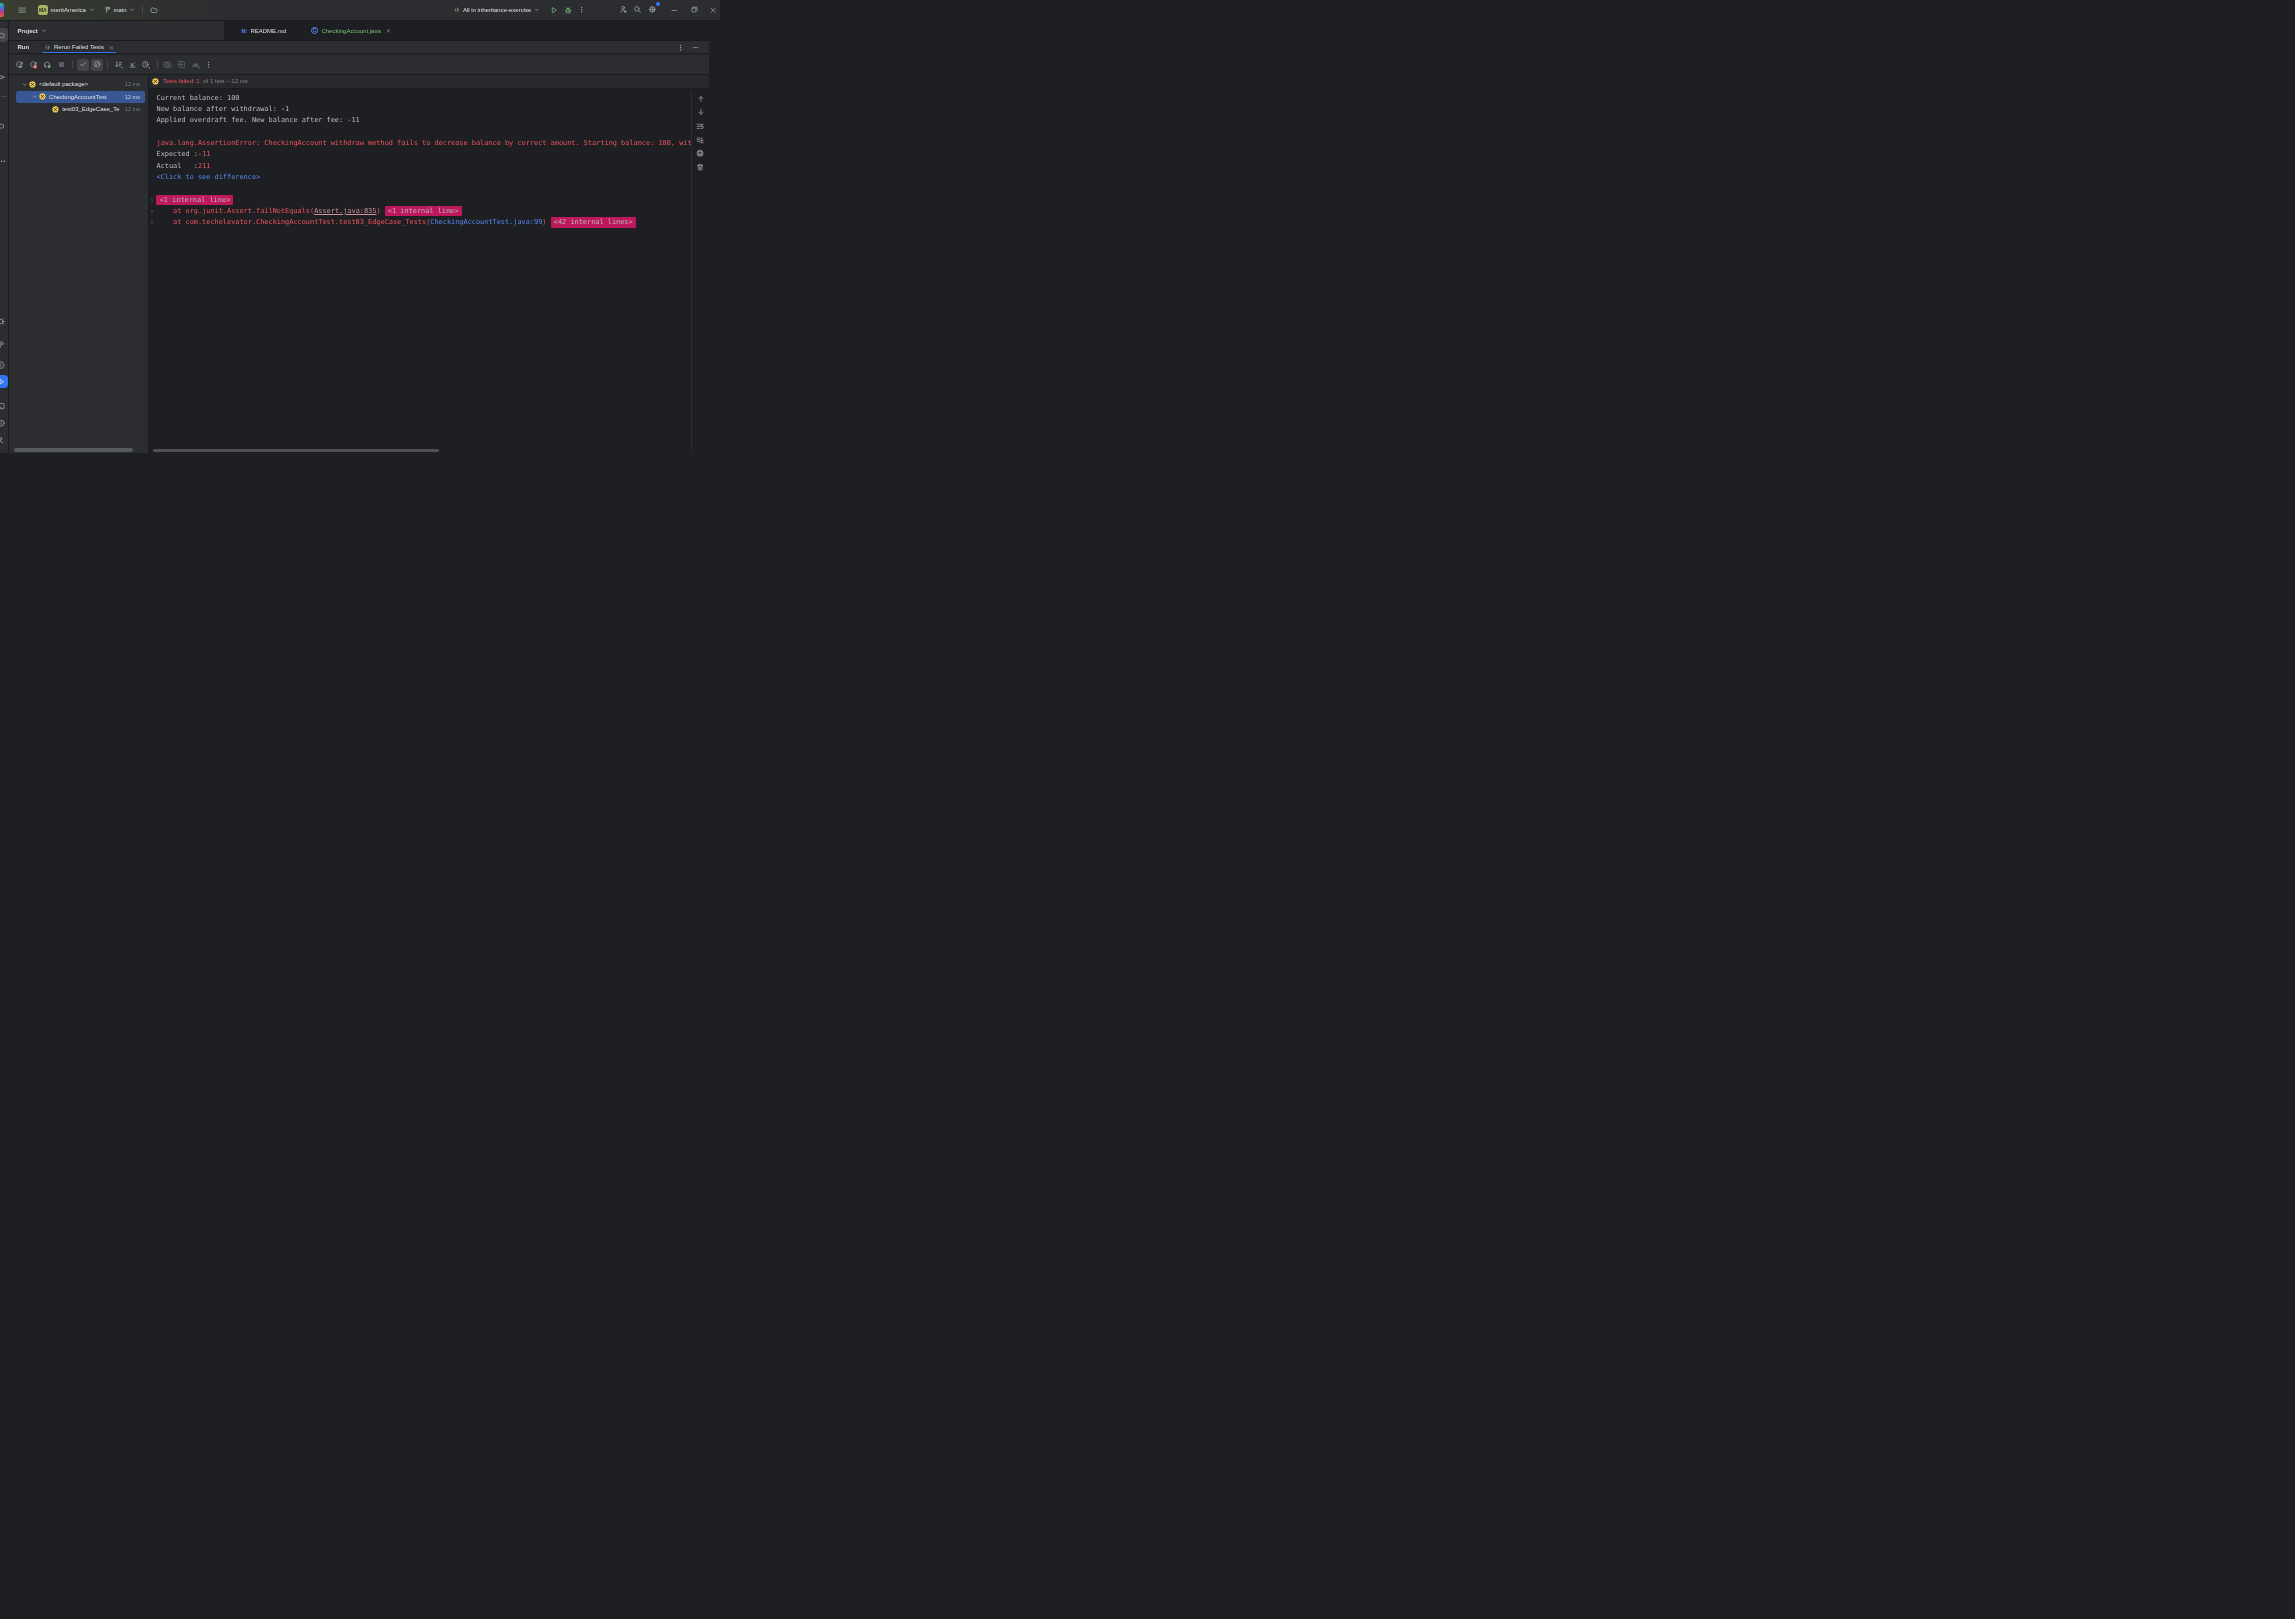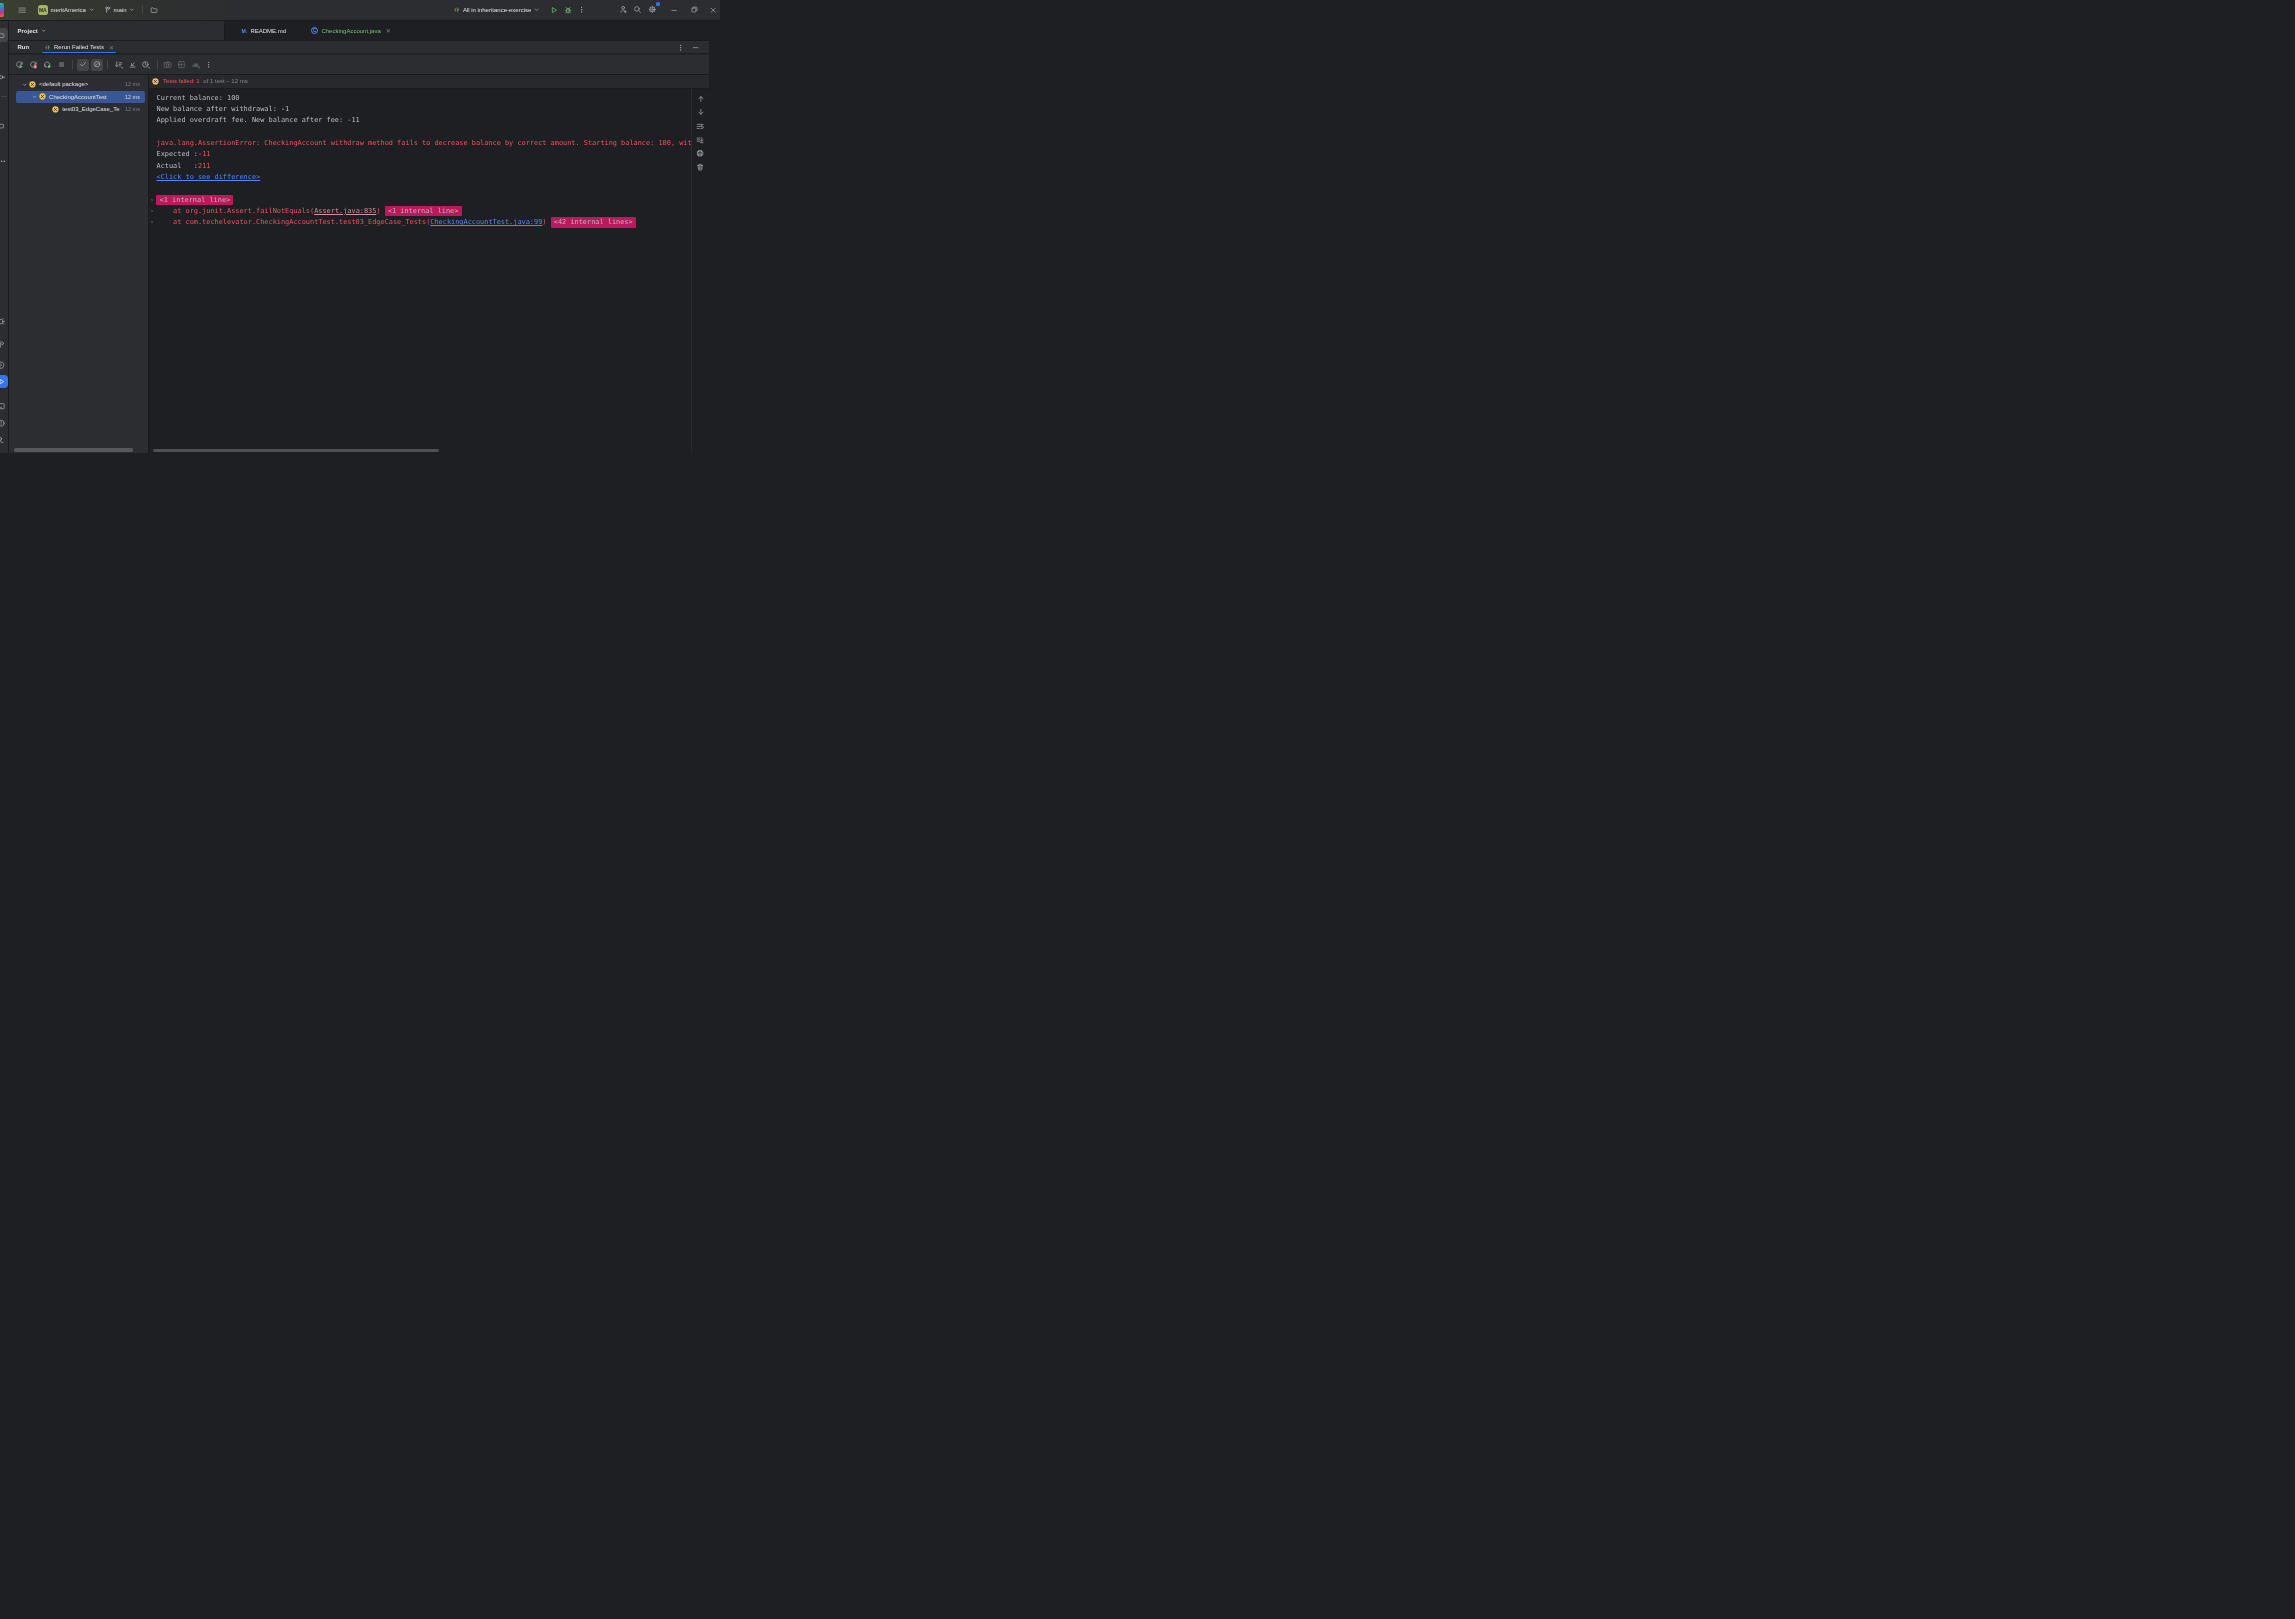--- a/index.html
+++ b/index.html
@@ -73,21 +73,21 @@
   #console-status { height:13.8px; background:#27292c; border-bottom:0.5px solid #1a1b1e;
     display:flex; align-items:center; gap:3.7px; padding-left:3.2px; font-size:6px; }
   .status-failed { color:#f2545e; }
   .status-detail { color:#87898e; }
   #console-scroll { position:absolute; left:0; right:0; top:13.8px; bottom:0; padding:4.1px 0 0 7.3px;
     font-family:"DejaVu Sans Mono","Liberation Mono",monospace; font-size:6.9px; line-height:11.3px;
     white-space:pre; overflow:hidden; }
   .console-line { position:relative; min-height:11.3px; }
   .seg-plain { color:#bcbec4; }
   .seg-error { color:#f2545e; }
-  .seg-link { color:#548af7; text-decoration:underline; cursor:pointer; }
+  .seg-link { color:#548af7; cursor:pointer; }
   .seg-weak-link { color:#cf9399; text-decoration:underline; cursor:pointer; }
   .seg-badge { background:#be185d; color:#b6b9bf; border-radius:0.9px; padding:0.9px 3.2px 1.4px; cursor:pointer; }
   .stack-chevron { position:absolute; left:-6.4px; top:0; color:#7b7e85; font-size:6.4px; cursor:pointer; }
   #console-gutter { position:absolute; top:13.8px; right:0; bottom:0; width:18.4px; background:#1e1f22;
     border-left:0.5px solid #2a2c2f; display:flex; flex-direction:column; align-items:center; padding-top:5.5px; gap:5px; }
   .cg-btn { width:8.7px; height:8.7px; display:flex; align-items:center; justify-content:center; cursor:pointer; }
   #console-scrollbar { left:3.7px; bottom:0.9px; width:286px; height:3.2px; background:#4e5054; }
 
   
   #left-stripe { position:absolute; left:0; top:20.7px; width:9.2px; bottom:0; background:#2b2d30;

